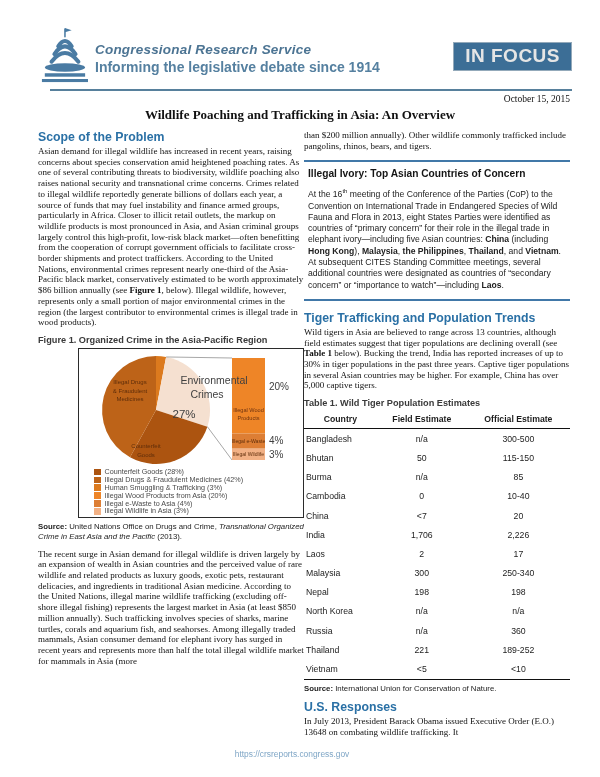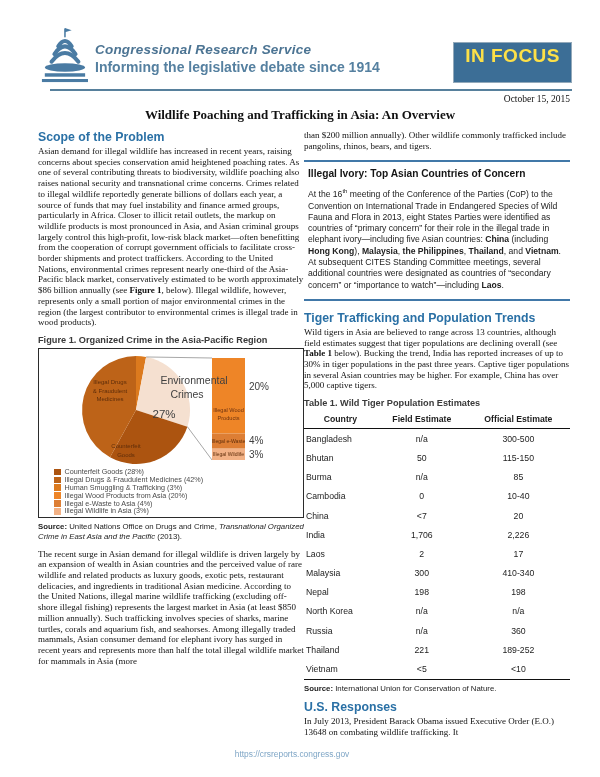--- a/index.html
+++ b/index.html
@@ -7,35 +7,35 @@
         font-family:"Liberation Serif",serif;color:#111;margin:0 auto;}
   
   .hdr{display:flex;align-items:flex-start;padding:26px 28px 0 40px;}
   .logo-wrap{display:flex;align-items:flex-start;}
   .logo-text{margin-left:7px;margin-top:16px;}
   .crs-title{font-family:"Liberation Sans",sans-serif;font-style:italic;font-weight:bold;
              font-size:13.5px;color:#4C7493;letter-spacing:.2px;}
   .crs-tag{font-family:"Liberation Sans",sans-serif;font-weight:bold;font-size:14px;
            color:#5580A0;margin-top:2px;}
   .badge{margin-left:auto;margin-top:16px;background:#3C6E96;border:1px solid #93A9BA;
-         color:#fde047;font-family:"Liberation Sans",sans-serif;font-weight:bold;
-         font-size:19px;padding:2px 11px 15px;letter-spacing:.5px;text-align:right;}
+         color:#e5e5e5;font-family:"Liberation Sans",sans-serif;font-weight:bold;
+         font-size:19px;padding:2px 11px 3px;letter-spacing:.5px;text-align:right;}
   .rule{border:none;border-top:2px solid #57809C;margin:5px 28px 0 50px;}
   .date{font-size:9.5px;text-align:right;margin:3px 30px 0;}
   .doc-title{font-size:13px;font-weight:bold;text-align:center;margin-top:3px;}
   
   .cols{display:flex;padding:7px 30px 0 38px;}
   .col{flex:1 1 0;min-width:0;}
   .h-blue{font-family:"Liberation Sans",sans-serif;font-weight:bold;font-size:12.3px;
           color:#2A70A5;margin:0 0 2px;}
   .body-p{font-size:9px;line-height:10.7px;text-align:left;margin:0 0 6px;}
   .fig-title,.tbl-title{font-family:"Liberation Sans",sans-serif;font-weight:bold;
           font-size:9.2px;color:#3A3A3A;margin:7px 0 3px;}
   
-  .fig-box{border:1px solid #2b2b2b;padding:3px 3px 2px;}
+  .fig-box{border:1px solid #2b2b2b;padding:3px 3px 2px;margin-left:40px;}
   .fig-box svg{display:block;margin:0 auto;}
   .legend{margin:2px 0 0 12px;}
   .legend-item{display:flex;align-items:center;gap:4px;font-family:"Liberation Sans",sans-serif;
           font-size:7.2px;line-height:7.9px;color:#4A4A4A;}
   .legend-swatch{width:6.5px;height:6.5px;flex:0 0 auto;}
   .src{font-family:"Liberation Sans",sans-serif;font-size:7.8px;line-height:9.6px;
        color:#1c1c1c;margin:4px 0 7px;}
   
   .ivory-box{border-top:2.5px solid #4178A8;border-bottom:2.5px solid #4178A8;
        margin:9px 0 10px;padding:6px 2px 8px 4px;}
@@ -204,21 +204,21 @@
               <td>2,226</td>
             </tr>
             <tr>
               <td>Laos</td>
               <td>2</td>
               <td>17</td>
             </tr>
             <tr>
               <td>Malaysia</td>
               <td>300</td>
-              <td>410-340</td>
+              <td>250-340</td>
             </tr>
             <tr>
               <td>Nepal</td>
               <td>198</td>
               <td>198</td>
             </tr>
             <tr>
               <td>North Korea</td>
               <td>n/a</td>
               <td>n/a</td>

